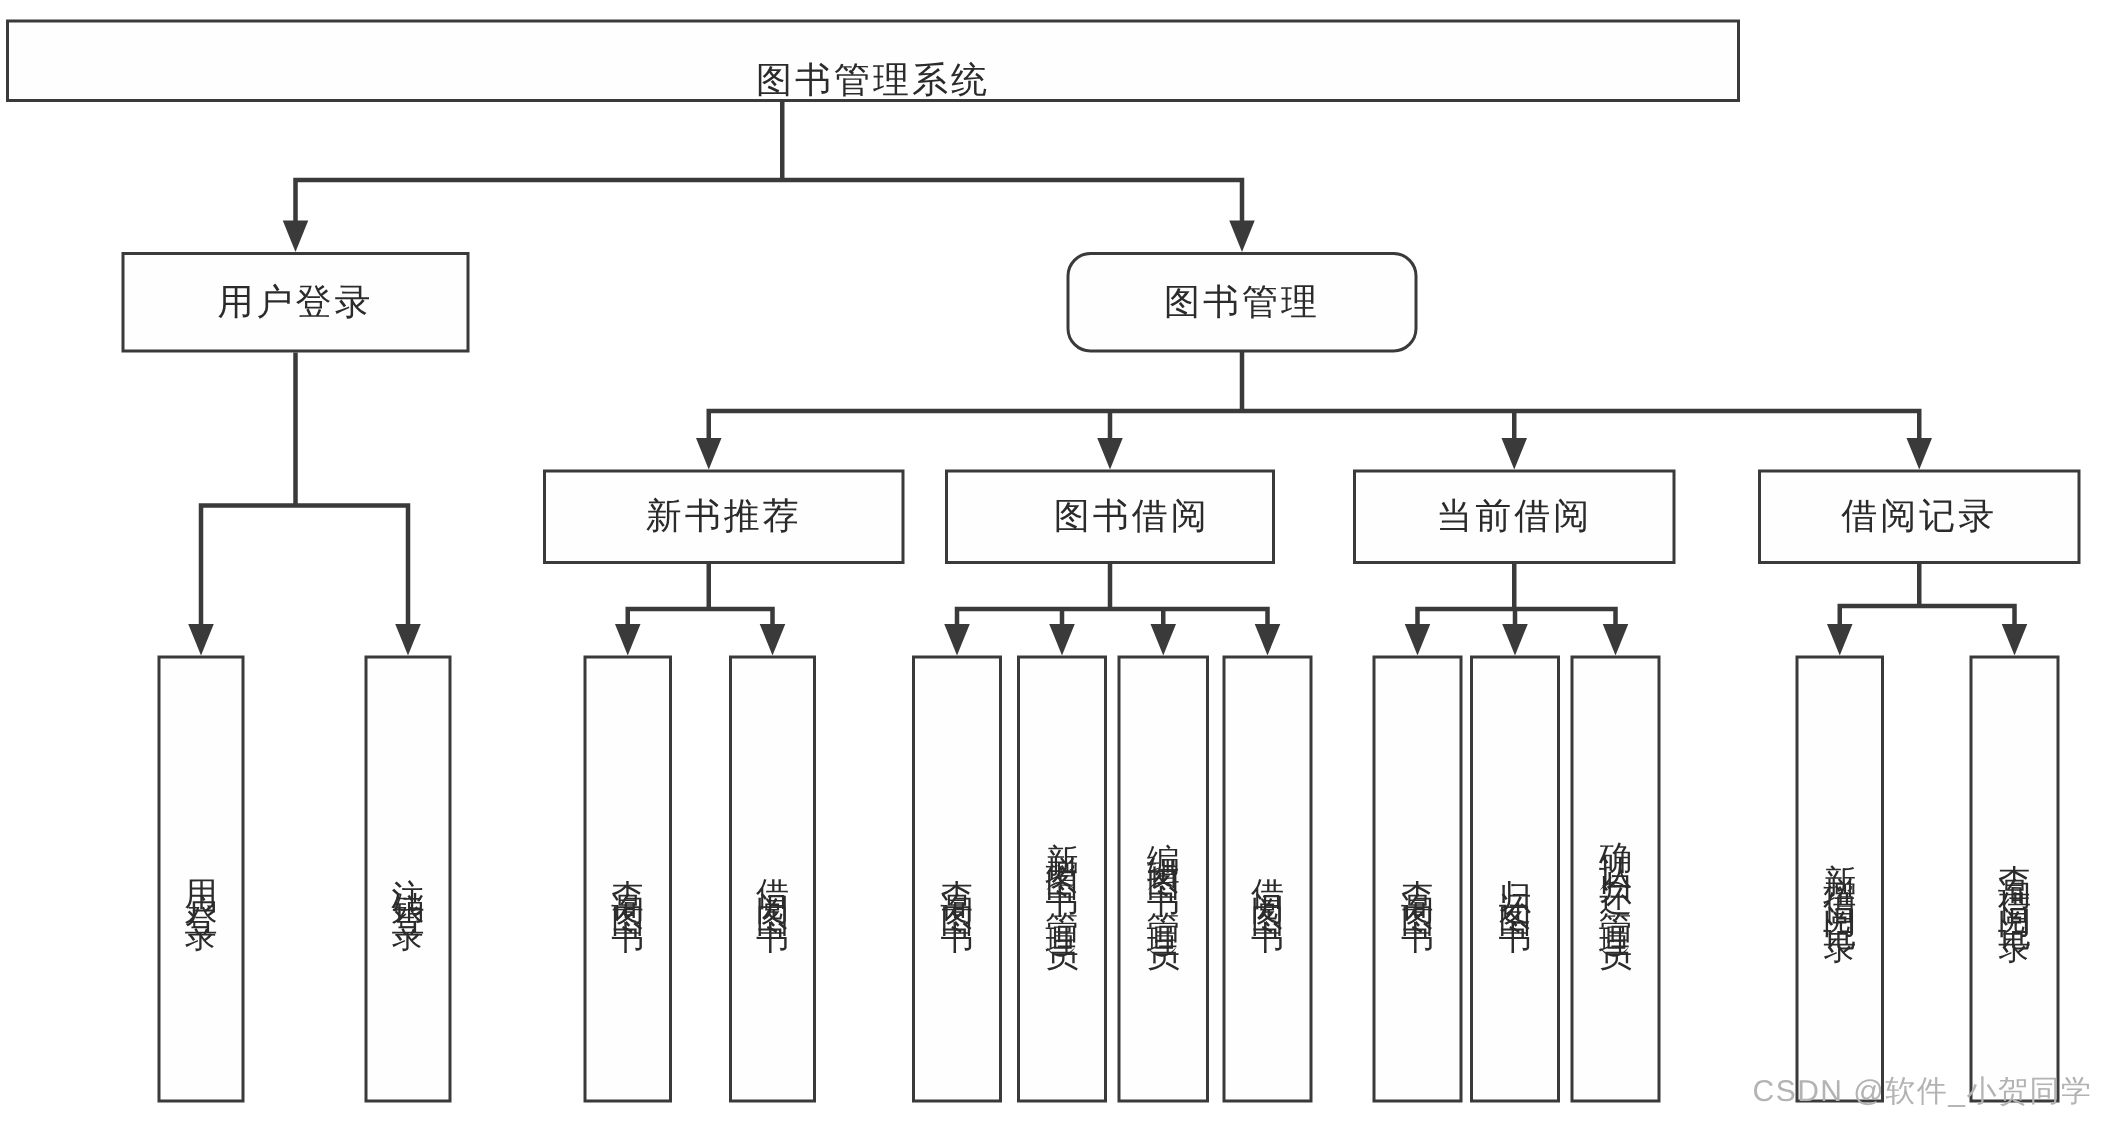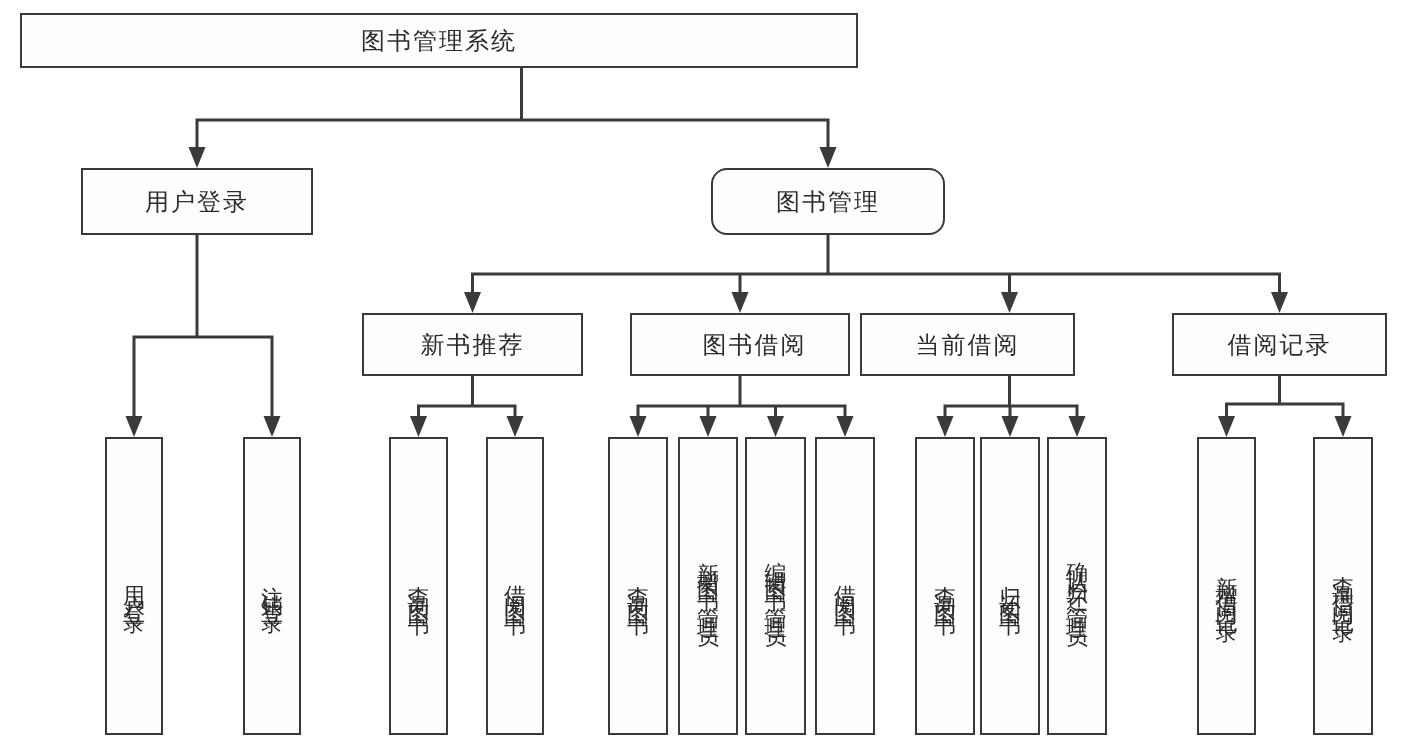--- a/index.html
+++ b/index.html
@@ -84,36 +84,36 @@
       <polygon points="836.5,416 853.5,416 845,437" style="fill: rgb(58, 58, 58);"></polygon>
       <path d="M 1009.5 376 L 1009.5 406 M 945 406 L 1077 406 M 945 406 L 945 420 M 1010 406 L 1010 420 M 1077 406 L 1077 420" fill="none" stroke-width="3" stroke-linecap="square" style="stroke: rgb(58, 58, 58);"></path>
       <polygon points="936.5,416 953.5,416 945,437" style="fill: rgb(58, 58, 58);"></polygon>
       <polygon points="1001.5,416 1018.5,416 1010,437" style="fill: rgb(58, 58, 58);"></polygon>
       <polygon points="1068.5,416 1085.5,416 1077,437" style="fill: rgb(58, 58, 58);"></polygon>
       <path d="M 1279.5 376 L 1279.5 404 M 1226.5 404 L 1343 404 M 1226.5 404 L 1226.5 420 M 1343 404 L 1343 420" fill="none" stroke-width="3" stroke-linecap="square" style="stroke: rgb(58, 58, 58);"></path>
       <polygon points="1218,416 1235,416 1226.5,437" style="fill: rgb(58, 58, 58);"></polygon>
       <polygon points="1334.5,416 1351.5,416 1343,437" style="fill: rgb(58, 58, 58);"></polygon>
     </svg>
   <div id="nodes-layer">
-      <div class="node h" style="left: 20px; top: 13px; width: 838px; height: 55px;">
+      <div class="node h" style="left: 4px; top: 13px; width: 1156px; height: 55px; align-items: flex-end;">
         <span class="label">图书管理系统</span>
       </div>
       <div class="node h" style="left: 81px; top: 168px; width: 232px; height: 67px;">
         <span class="label">用户登录</span>
       </div>
       <div class="node h" style="left: 711px; top: 168px; width: 234px; height: 67px; border-radius: 16px;">
         <span class="label">图书管理</span>
       </div>
-      <div class="node h" style="left: 362px; top: 313px; width: 221px; height: 63px;">
+      <div class="node h" style="left: 362px; top: 313px; width: 241px; height: 63px;">
         <span class="label">新书推荐</span>
       </div>
       <div class="node h" style="left: 630px; top: 313px; width: 220px; height: 63px; padding-left: 29px;">
         <span class="label">图书借阅</span>
       </div>
-      <div class="node h" style="left: 860px; top: 313px; width: 215px; height: 63px;">
+      <div class="node h" style="left: 902px; top: 313px; width: 215px; height: 63px;">
         <span class="label">当前借阅</span>
       </div>
       <div class="node h" style="left: 1172px; top: 313px; width: 215px; height: 63px;">
         <span class="label">借阅记录</span>
       </div>
       <div class="node v" style="left: 105px; top: 437px; width: 58px; height: 298px;">
         <span class="label">用户登录</span>
       </div>
       <div class="node v" style="left: 243px; top: 437px; width: 58px; height: 298px;">
         <span class="label">注销登录</span>
@@ -145,13 +145,14 @@
       <div class="node v" style="left: 1047px; top: 437px; width: 60px; height: 298px;">
         <span class="label">确认归还（管理员）</span>
       </div>
       <div class="node v" style="left: 1197px; top: 437px; width: 59px; height: 298px;">
         <span class="label">新增借阅记录</span>
       </div>
       <div class="node v" style="left: 1313px; top: 437px; width: 60px; height: 298px;">
         <span class="label">查询借阅记录</span>
       </div>
     </div>
+  <div class="watermark">CSDN @软件_小贺同学</div>
 </div>
 
 </body></html>

